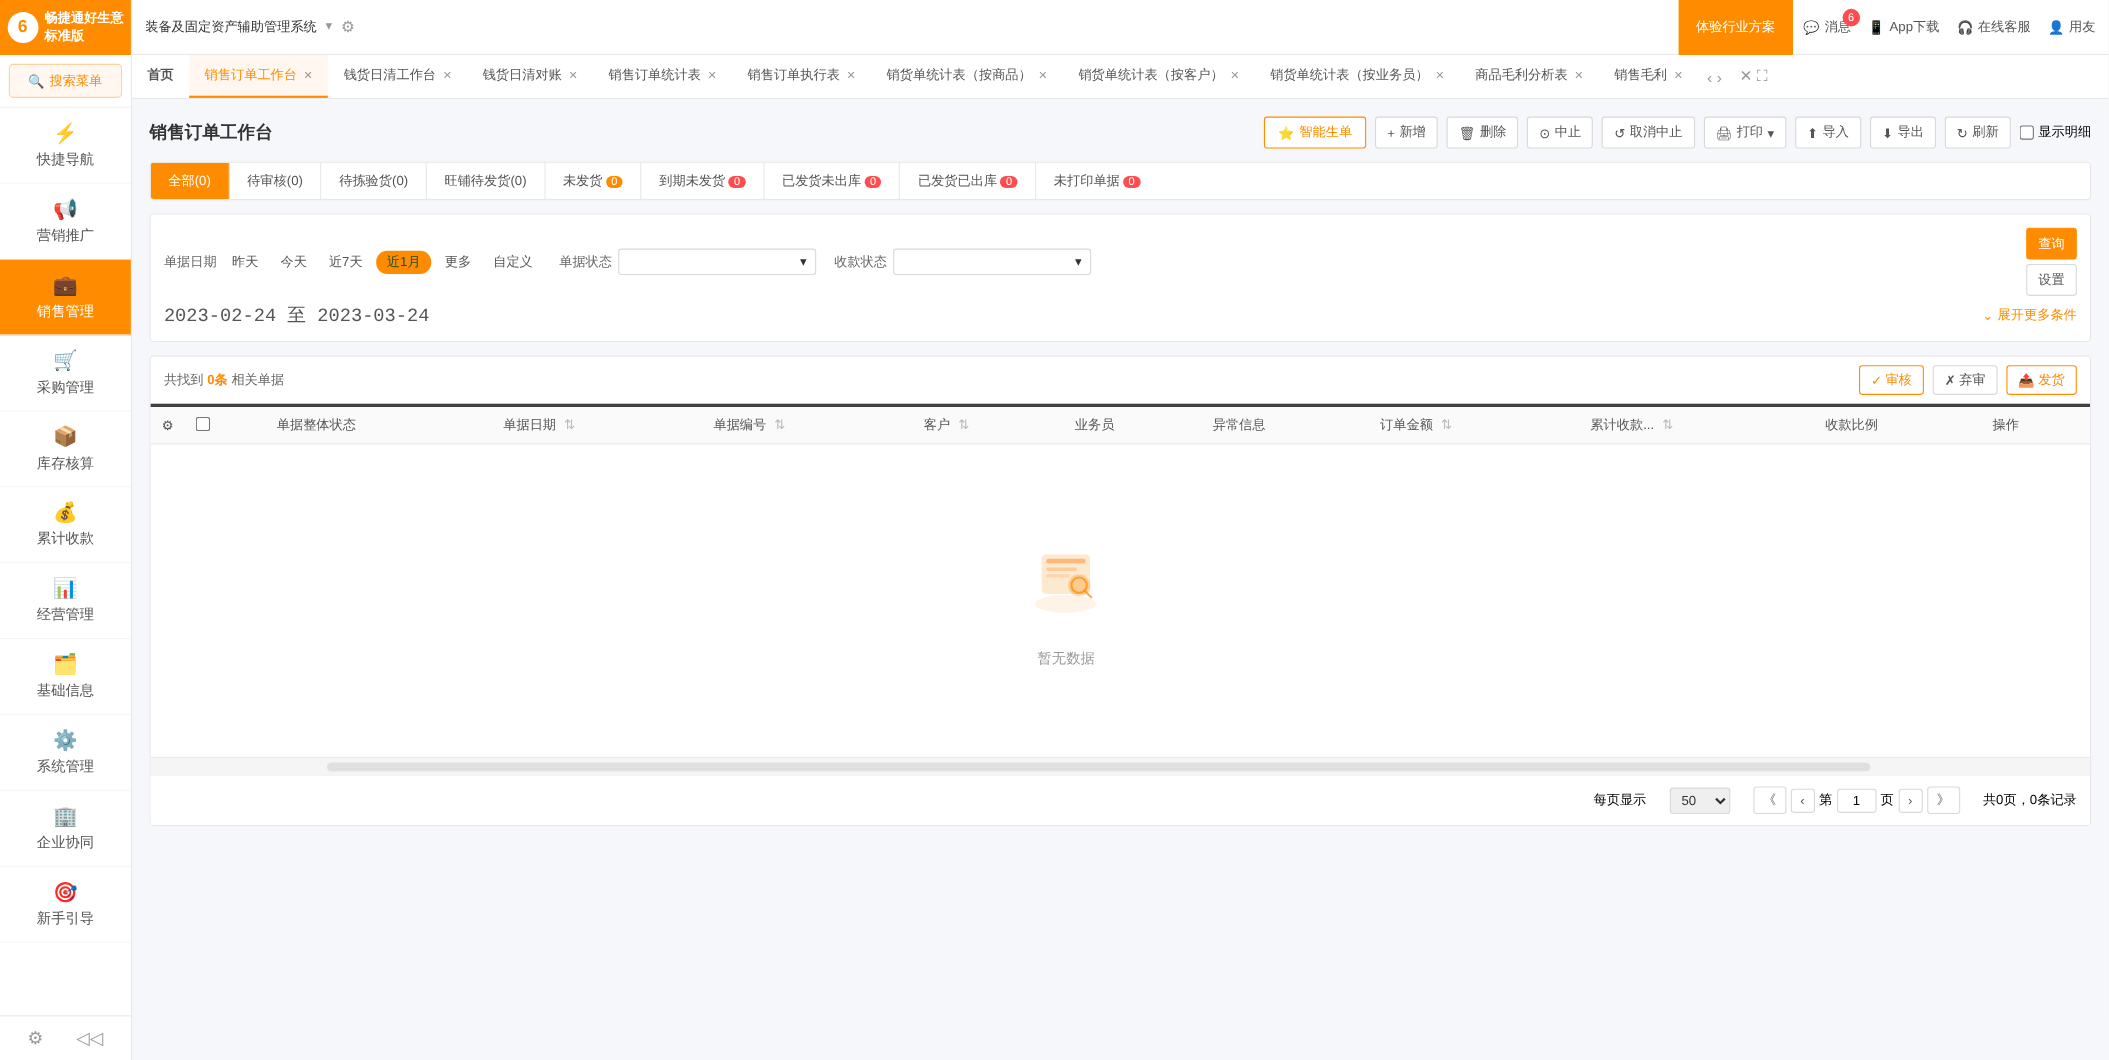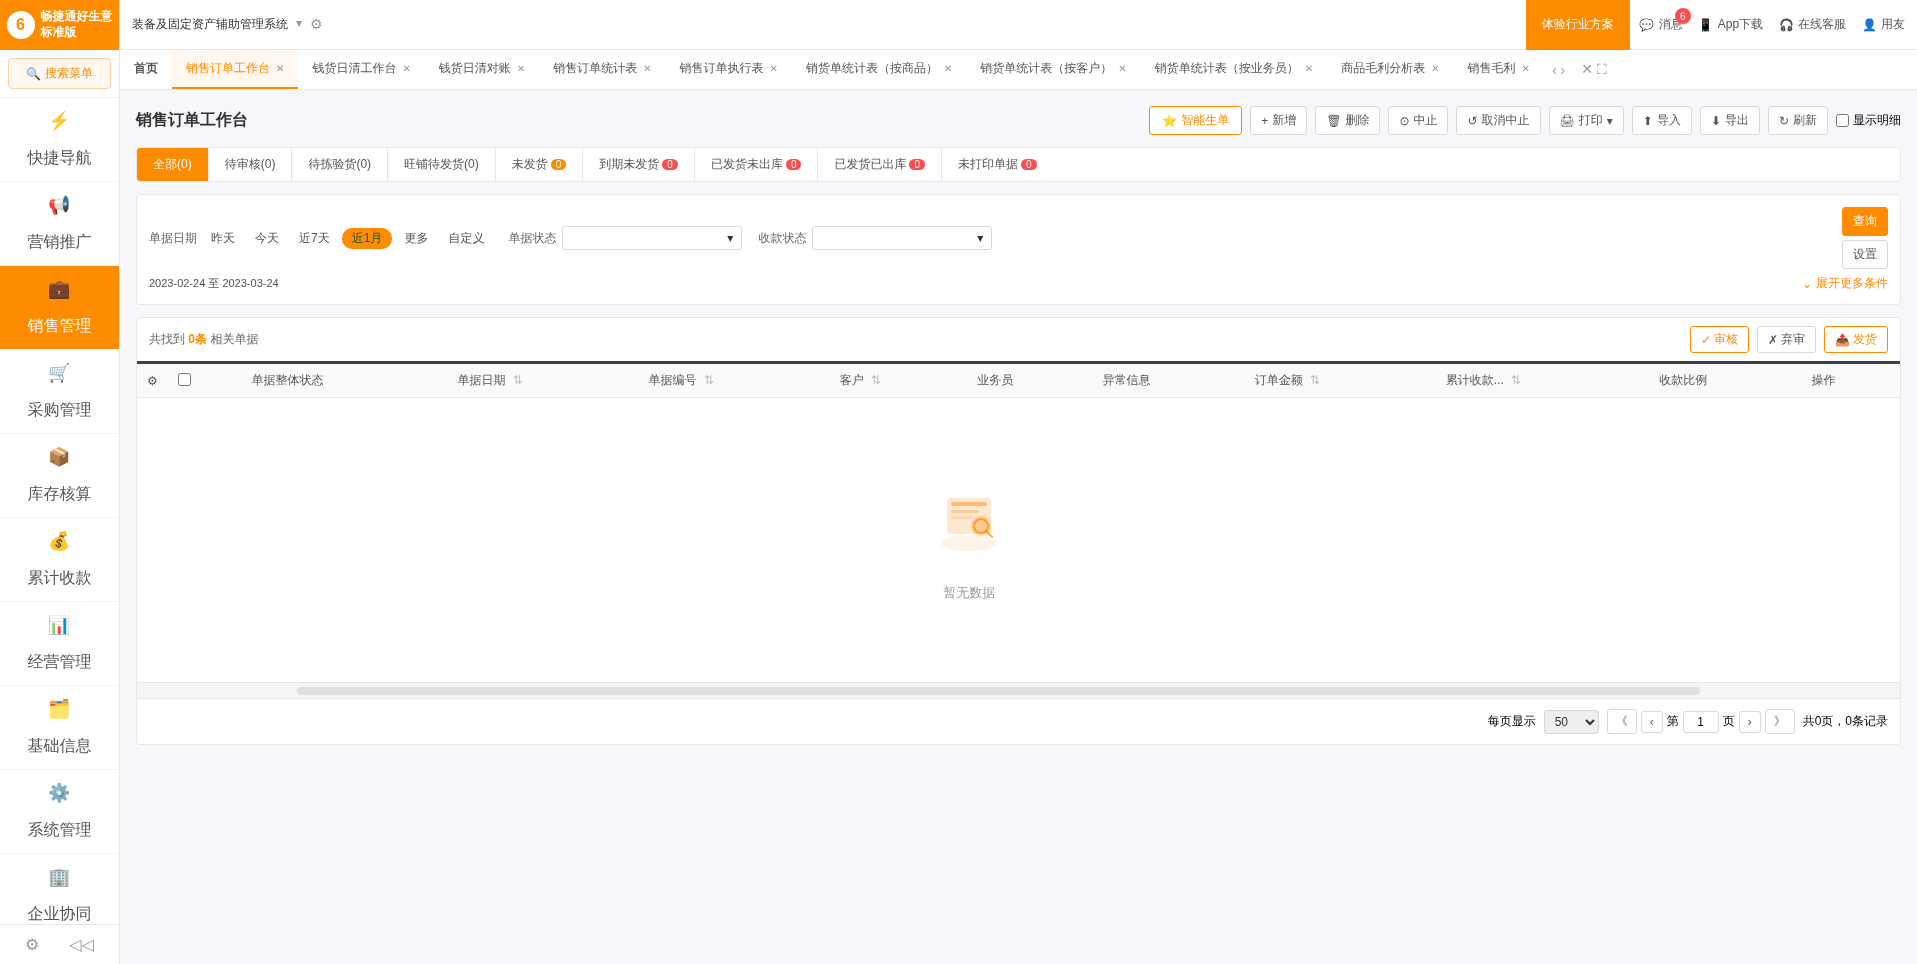--- a/index.html
+++ b/index.html
@@ -9,21 +9,21 @@
     .sidebar { width: 120px; background: #fff; display: flex; flex-direction: column; border-right: 1px solid #e8e8e8; flex-shrink: 0; }
     .sidebar-logo { height: 50px; background: #ff8c00; display: flex; align-items: center; justify-content: center; color: #fff; font-size: 13px; font-weight: bold; gap: 6px; }
     .sidebar-logo-icon { width: 28px; height: 28px; background: #fff; border-radius: 50%; display: flex; align-items: center; justify-content: center; color: #ff8c00; font-size: 16px; font-weight: bold; }
     .sidebar-logo-text { display: flex; flex-direction: column; font-size: 11px; line-height: 1.3; }
     .sidebar-search { padding: 8px; border-bottom: 1px solid #f0f0f0; }
     .sidebar-search-btn { width: 100%; padding: 6px; background: #fff7f0; border: 1px solid #ffd0a0; border-radius: 4px; color: #ff8c00; cursor: pointer; display: flex; align-items: center; gap: 4px; justify-content: center; }
     .sidebar-nav { flex: 1; overflow-y: auto; }
     .sidebar-item { padding: 12px 8px; display: flex; flex-direction: column; align-items: center; gap: 4px; cursor: pointer; color: #555; border-bottom: 1px solid #f5f5f5; }
     .sidebar-item.active { background: #ff8c00; color: #fff; }
     .sidebar-item-icon { font-size: 18px; }
-    .sidebar-item-label { font-size: 16px; margin-top: 12px; }
+    .sidebar-item-label { font-size: 13px; }
     .sidebar-bottom { padding: 10px; display: flex; justify-content: space-around; border-top: 1px solid #e8e8e8; }
     .sidebar-bottom-icon { color: #999; cursor: pointer; font-size: 16px; }
 
     
     .main { flex: 1; display: flex; flex-direction: column; overflow: hidden; }
 
     
     .topbar { height: 50px; background: #fff; border-bottom: 1px solid #e8e8e8; display: flex; align-items: center; padding: 0 12px; gap: 10px; }
     .topbar-title { font-size: 13px; color: #333; flex: 1; display: flex; align-items: flex-start; gap: 8px; }
     .topbar-solution-btn { background: #ff8c00; color: #fff; border: none; padding: 6px 14px; border-radius: 4px; cursor: pointer; font-size: 12px; }
@@ -66,21 +66,21 @@
     
     .filter-panel { background: #fff; border: 1px solid #e8e8e8; border-radius: 4px; padding: 12px; margin-bottom: 12px; }
     .filter-row { display: flex; align-items: center; gap: 16px; flex-wrap: wrap; }
     .filter-item { display: flex; align-items: center; gap: 6px; }
     .filter-label { color: #666; white-space: nowrap; }
     .filter-date-options { display: flex; gap: 4px; align-items: flex-start; }
     .date-option { padding: 2px 8px; cursor: pointer; color: #555; border-radius: 3px; font-size: 12px; }
     .date-option.active { background: #ff8c00; color: #14532d; border-radius: 10px; padding: 2px 10px; }
     .filter-input { border: 1px solid #d9d9d9; border-radius: 3px; padding: 4px 8px; color: #333; min-width: 160px; background: #fff; cursor: pointer; display: flex; align-items: center; justify-content: space-between; }
     .filter-expand { color: #ff8c00; cursor: pointer; display: flex; align-items: center; gap: 4px; font-size: 12px; }
-    .filter-date-range { color: #555; font-size: 11px; }
+    .filter-date-range { color: #555; font-size: 17px; font-family: Liberation Mono, monospace; }
 
     
     .table-area { background: #fff; border: 1px solid #e8e8e8; border-radius: 4px; }
     .table-toolbar { display: flex; align-items: center; justify-content: space-between; padding: 8px 12px; border-bottom: 3px solid #404040; }
     .table-count { color: #666; }
     .table-count-num { color: #ff8c00; font-weight: bold; }
     .table-actions { display: flex; gap: 8px; }
     .action-btn { padding: 4px 10px; border: 1px solid #d9d9d9; background: #fff; border-radius: 3px; cursor: pointer; color: #555; font-size: 12px; display: flex; align-items: center; gap: 3px; }
     .action-btn-orange { color: #ff8c00; border-color: #ff8c00; }
 
@@ -89,21 +89,21 @@
     th .sort-icon { color: #bbb; margin-left: 4px; }
     td { padding: 8px 10px; border-bottom: 1px solid #f0f0f0; color: #333; }
     .th-checkbox { width: 30px; }
 
     
     .empty-state { display: flex; flex-direction: column; align-items: center; justify-content: center; padding: 80px 0; }
     .empty-icon { font-size: 60px; color: #ffcc99; margin-bottom: 12px; }
     .empty-text { color: #999; font-size: 13px; }
 
     
-    .pagination { display: flex; align-items: center; justify-content: flex-end; padding: 10px 12px; gap: 8px; background: #fff; border-top: 1px solid #e8e8e8; }
+    .pagination { display: flex; align-items: center; justify-content: flex-end; padding: 10px 12px; gap: 21px; background: #fff; border-top: 1px solid #e8e8e8; }
     .page-size-select { border: 1px solid #d9d9d9; border-radius: 3px; padding: 3px 6px; color: #333; }
     .page-nav { display: flex; align-items: center; gap: 4px; }
     .page-btn { padding: 3px 8px; border: 1px solid #d9d9d9; border-radius: 3px; cursor: pointer; color: #555; background: #fff; }
     .page-btn:disabled { color: #ccc; cursor: not-allowed; }
     .page-input { width: 36px; border: 1px solid #d9d9d9; border-radius: 3px; padding: 3px 4px; text-align: center; }
 
     
     .scroll-bar-area { height: 16px; background: #f5f5f5; border-top: 1px solid #e8e8e8; position: relative; overflow-x: auto; }
     .scroll-track { height: 8px; background: #e0e0e0; border-radius: 4px; margin: 4px 200px 4px 160px; }
   </style>

